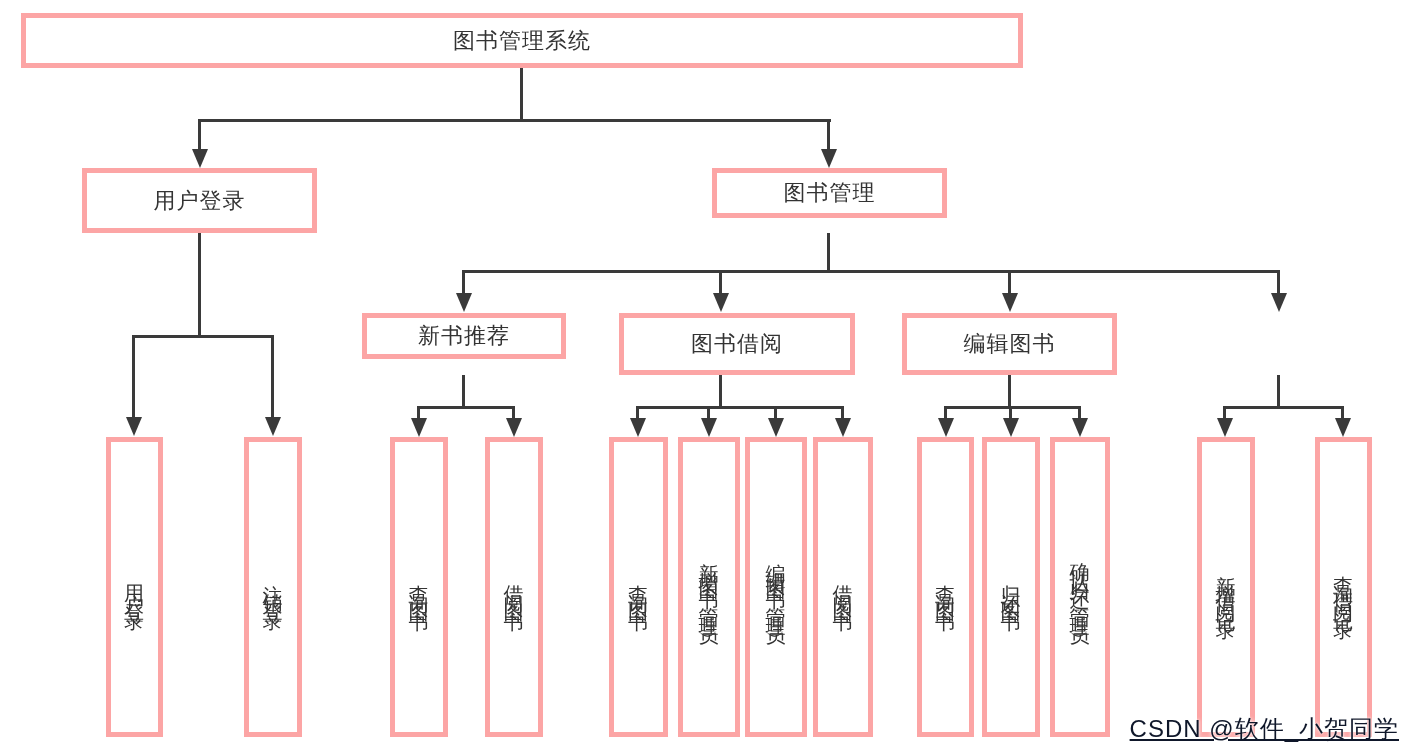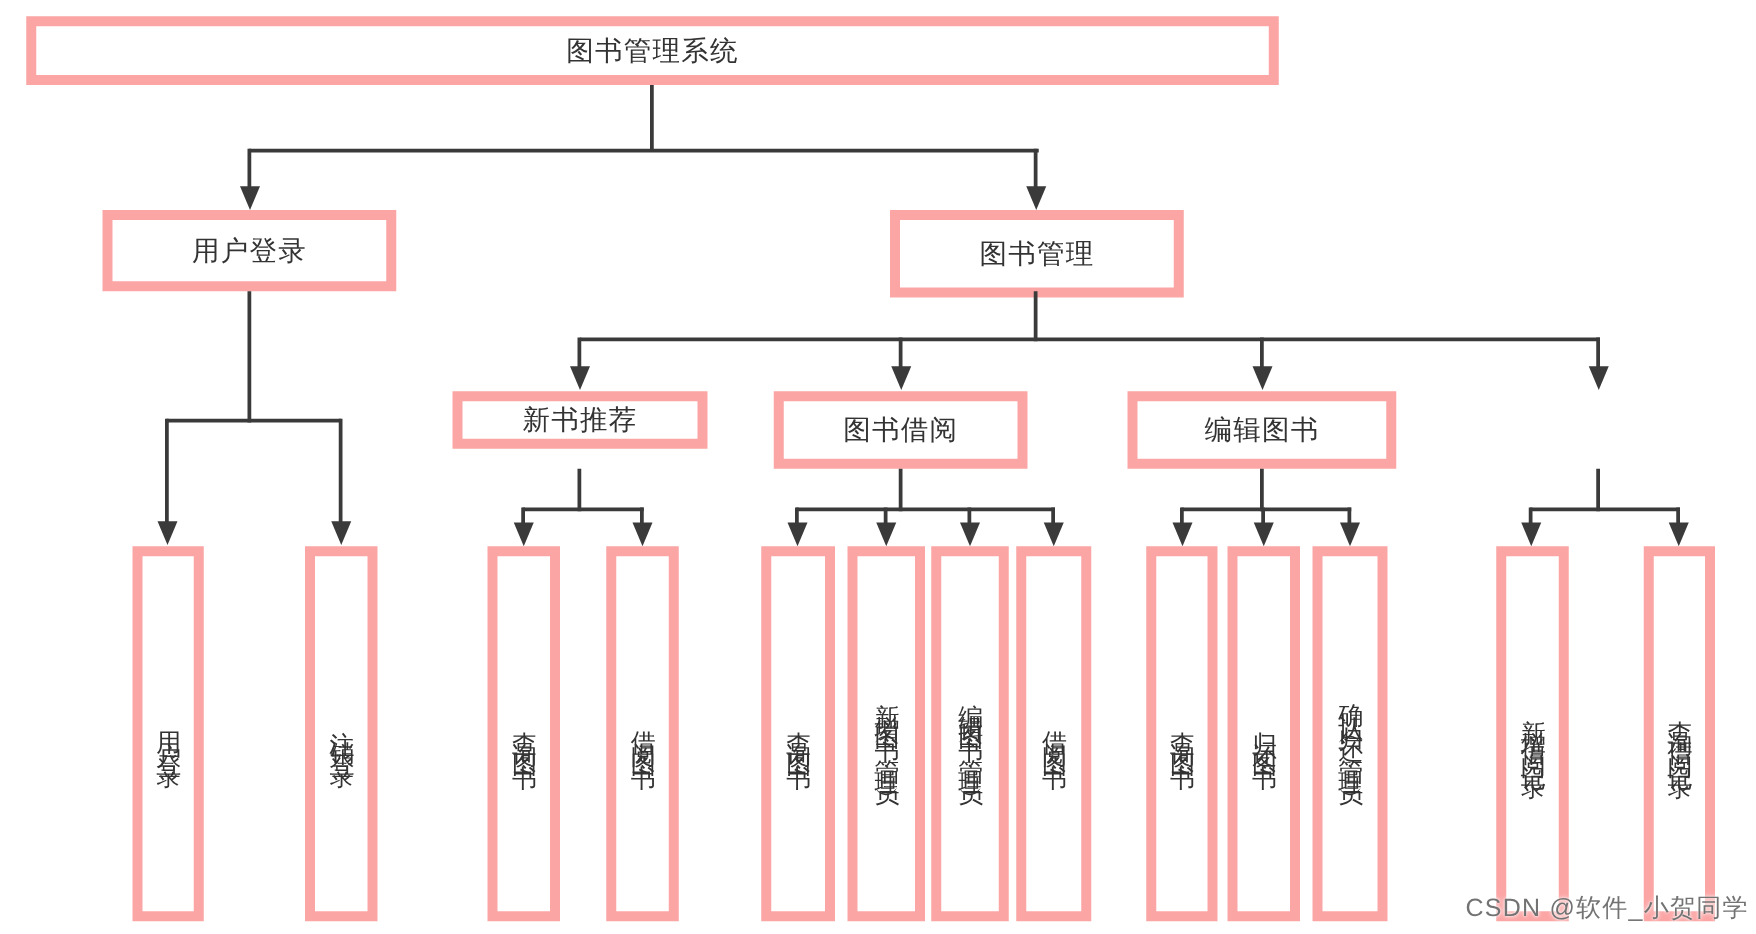--- a/index.html
+++ b/index.html
@@ -1,40 +1,41 @@
 <!DOCTYPE html>
 <html><head>
 <meta charset="utf-8">
 <style>
   html,body{margin:0;padding:0;background:#fff;}
   #stage{
     position:relative;width:1405px;height:747px;background:#ffffff;overflow:hidden;
     font-family:"Liberation Sans","DejaVu Sans",sans-serif;color:#333333;
   }
   .box{
-    position:absolute;box-sizing:border-box;border:8px solid #fca5a5;background:#ffffff;
+    position:absolute;box-sizing:border-box;border:5px solid #fca5a5;background:#ffffff;
     display:flex;align-items:center;justify-content:center;
   }
   .hbox{font-size:22px;letter-spacing:1px;}
   .vbox span{
     writing-mode:vertical-rl;text-orientation:mixed;
     font-size:20px;letter-spacing:9px;line-height:1.1;white-space:nowrap;
   }
   .vline,.hline{position:absolute;background:#3a3a3a;}
   .vline{width:3px;}
   .hline{height:3px;}
   .arrow{
     position:absolute;width:0;height:0;
     border-left:8px solid transparent;border-right:8px solid transparent;
     border-top:19px solid #3a3a3a;
   }
   .watermark{
-    position:absolute;right:6px;top:713px;font-size:20px;
-    color:#737373;letter-spacing:1px;z-index:5;
+    position:absolute;right:6px;top:713px;font-size:24px;
+    color:#0f172a;letter-spacing:1px;z-index:5;
     text-shadow:0 0 2px #ffffff,0 0 4px #ffffff;
+    text-decoration:underline;
   }
 </style>
 </head>
 <body>
 
 <div id="stage">
 
   <div class="box hbox" style="left:21px;top:13px;width:1002px;height:55px;">
     <span>图书管理系统</span>
   </div>
@@ -42,21 +43,21 @@
   <div class="vline" style="left:520px;top:68px;height:53px;"></div>
   <div class="hline" style="left:199px;top:119px;width:632px;"></div>
   <div class="vline" style="left:198px;top:119px;height:33px;"></div>
   <div class="arrow" style="left:192px;top:149px;"></div>
   <div class="vline" style="left:827px;top:119px;height:33px;"></div>
   <div class="arrow" style="left:821px;top:149px;"></div>
 
   <div class="box hbox" style="left:82px;top:168px;width:235px;height:65px;">
     <span>用户登录</span>
   </div>
-  <div class="box hbox" style="left:712px;top:168px;width:235px;height:70px;">
+  <div class="box hbox" style="left:712px;top:168px;width:235px;height:50px;">
     <span>图书管理</span>
   </div>
 
   <div class="vline" style="left:198px;top:233px;height:105px;"></div>
   <div class="hline" style="left:133px;top:335px;width:140px;"></div>
   <div class="vline" style="left:132px;top:335px;height:84px;"></div>
   <div class="arrow" style="left:126px;top:417px;"></div>
   <div class="vline" style="left:271px;top:335px;height:84px;"></div>
   <div class="arrow" style="left:265px;top:417px;"></div>
 
@@ -67,21 +68,21 @@
   <div class="vline" style="left:719px;top:270px;height:26px;"></div>
   <div class="arrow" style="left:713px;top:293px;"></div>
   <div class="vline" style="left:1008px;top:270px;height:26px;"></div>
   <div class="arrow" style="left:1002px;top:293px;"></div>
   <div class="vline" style="left:1277px;top:270px;height:26px;"></div>
   <div class="arrow" style="left:1271px;top:293px;"></div>
 
   <div class="box hbox" style="left:362px;top:313px;width:204px;height:46px;">
     <span>新书推荐</span>
   </div>
-  <div class="box hbox" style="left:619px;top:313px;width:203px;height:62px;">
+  <div class="box hbox" style="left:619px;top:313px;width:236px;height:62px;">
     <span>图书借阅</span>
   </div>
   <div class="box hbox" style="left:902px;top:313px;width:215px;height:62px;">
     <span>编辑图书</span>
   </div>
 
   <div class="vline" style="left:462px;top:375px;height:34px;"></div>
   <div class="hline" style="left:418px;top:406px;width:97px;"></div>
   <div class="vline" style="left:417px;top:406px;height:14px;"></div>
   <div class="arrow" style="left:411px;top:418px;"></div>

